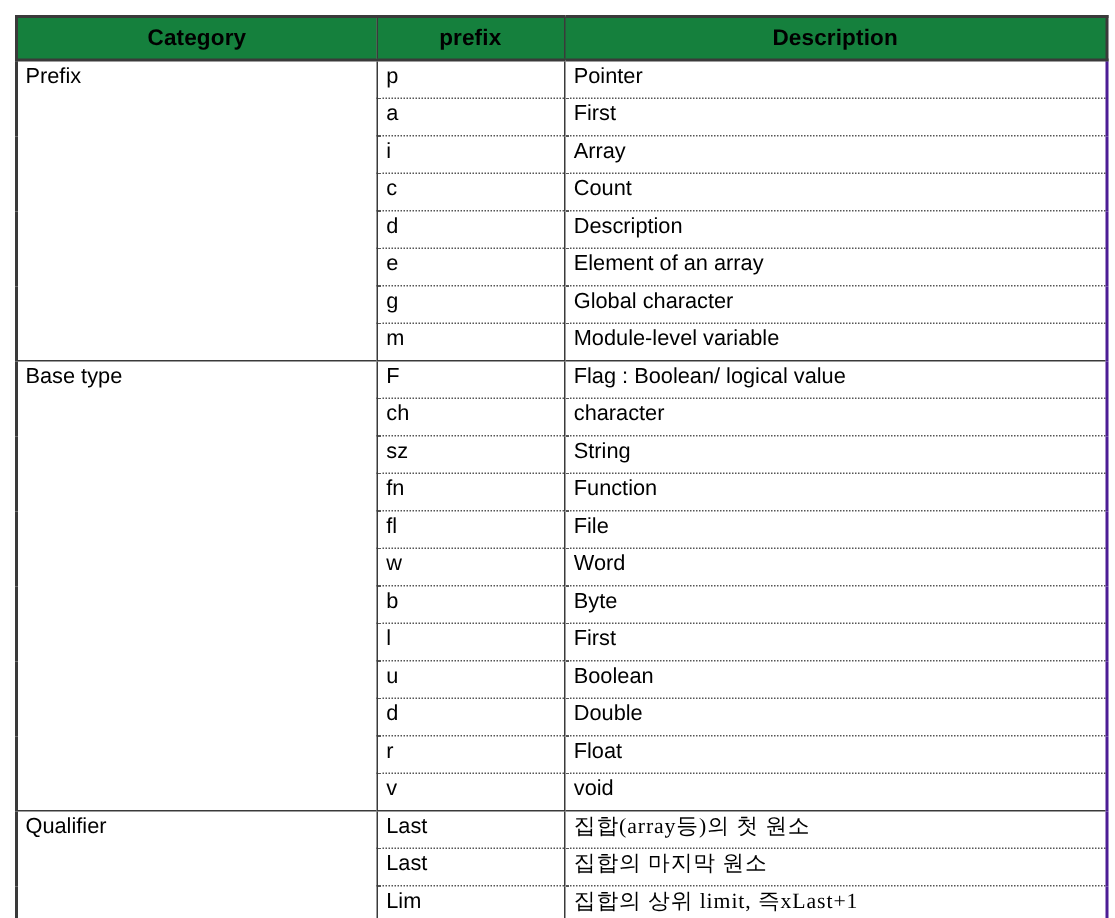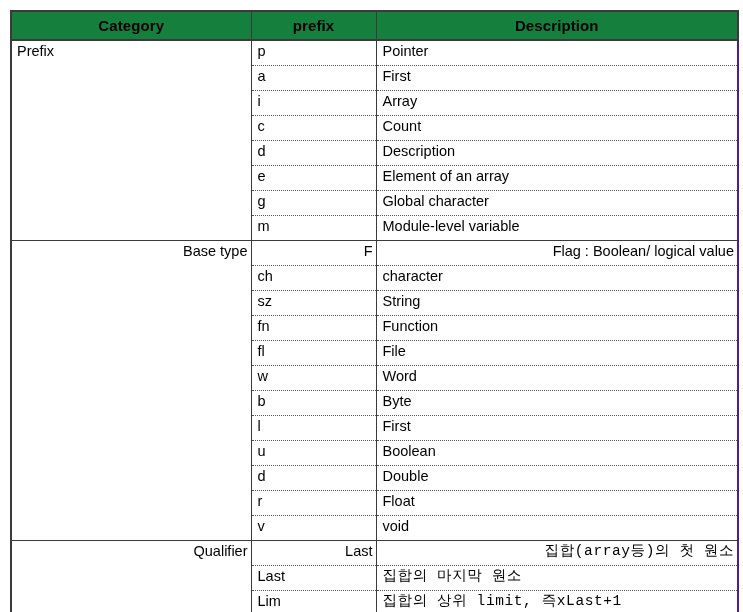--- a/index.html
+++ b/index.html
@@ -81,31 +81,30 @@
     border-top: none;
     vertical-align: top;
     padding-left: 5px;
     padding-top: 2px;
   }
   tbody td.desc-cell { border-right: 2px solid #4c1d95; }
 
   
   tbody tr.section-start > td {
     border-top: 1.5px solid #3a3a3a;
-    text-align: right;
   }
   tbody tr.section-start > td.cat-cell {
     border-top: 1.5px solid #3a3a3a;
   }
 
   
   tbody tr.first-row > td { border-top: none; }
 
   .korean {
-    font-family: Liberation Mono, monospace;
+    font-family: Liberation Serif, serif;
     letter-spacing: 0.6px;
   }
 </style>
 </head>
 <body>
 
 <div id="page">
   <div class="table-wrap">
     <table class="nomenclature">
       <colgroup>

